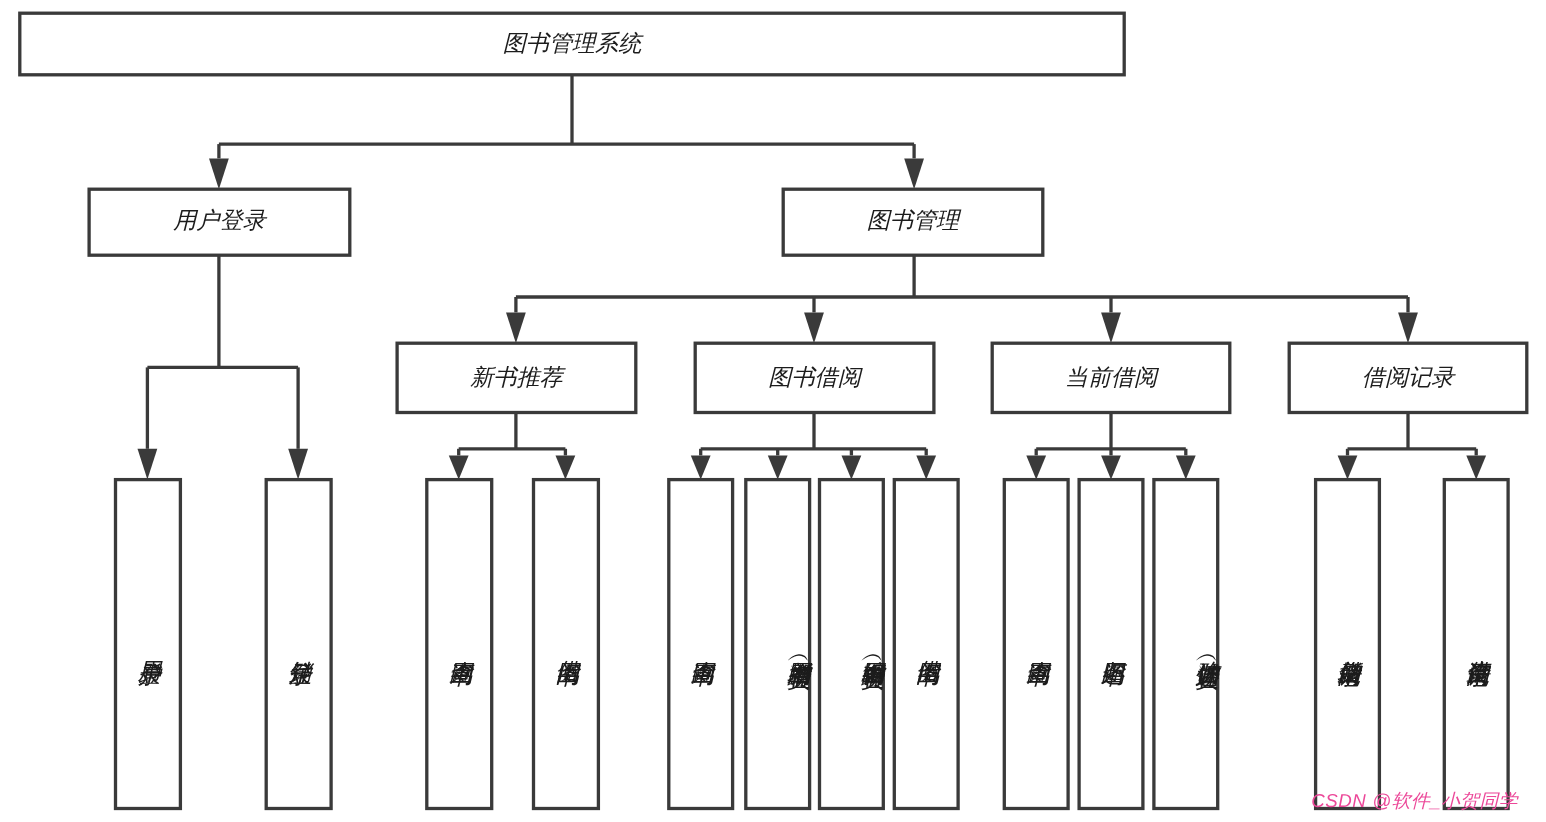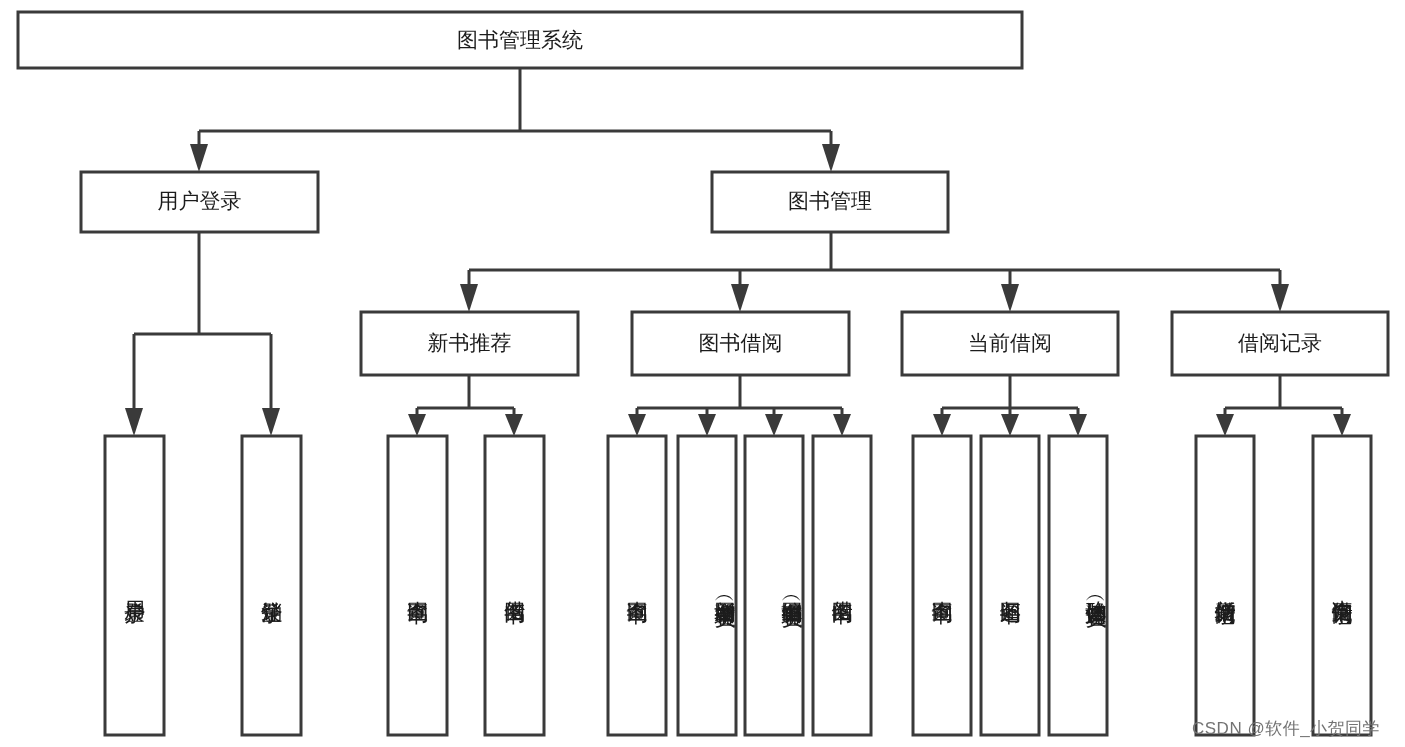--- a/index.html
+++ b/index.html
@@ -11,20 +11,21 @@
     width: 1405px;
     height: 747px;
     font-family: "Liberation Sans", "DejaVu Sans", sans-serif;
     overflow: hidden;
     position: relative;
   }
   #diagram-root {
     position: relative;
     width: 1405px;
     height: 628px;
+    font-style: italic;
   }
   svg.flow {
     position: absolute;
     top: 0;
     left: 0;
     width: 1405px;
     height: 747px;
   }
   .node-box {
     fill: #ffffff;
@@ -61,21 +62,21 @@
     align-items: center;
     justify-content: center;
     text-align: center;
     white-space: pre-wrap;
     pointer-events: none;
   }
   .watermark {
     position: absolute;
     font-family: "Liberation Sans", "DejaVu Sans", sans-serif;
     font-size: 17px;
-    color: #737373;
+    color: #ec4899;
     white-space: nowrap;
     letter-spacing: 0.5px;
   }
 </style>
 </head>
 <body>
 
 <div id="diagram-root">
 
   <svg class="flow" viewBox="0 0 1405 747">

